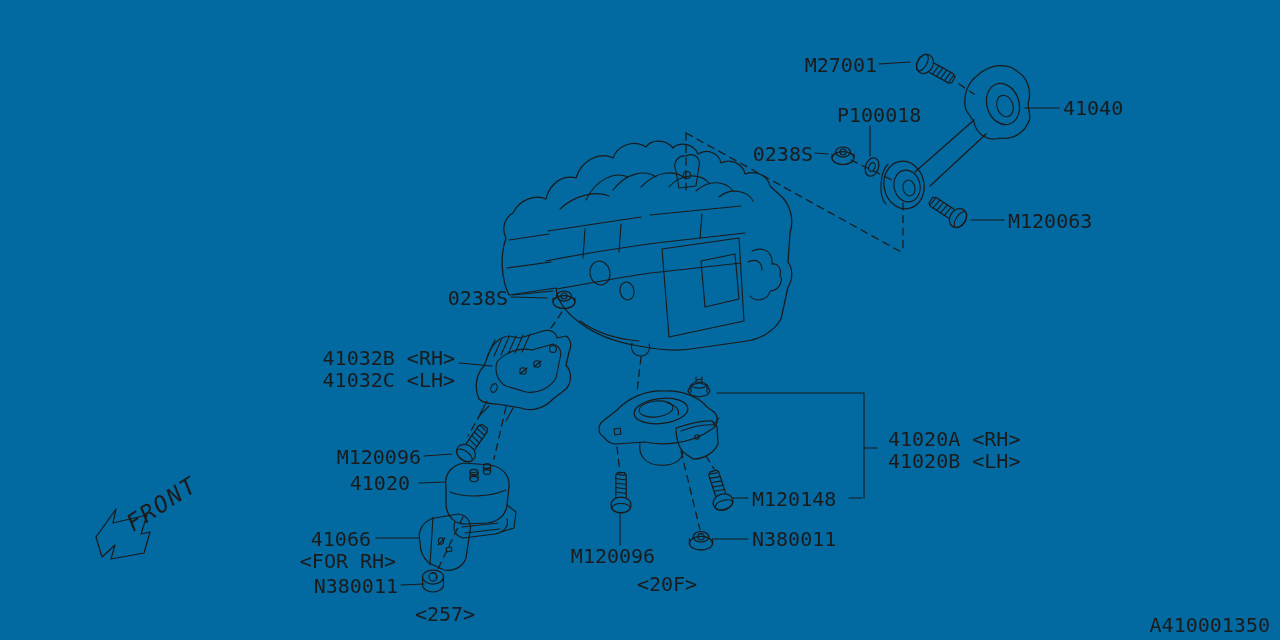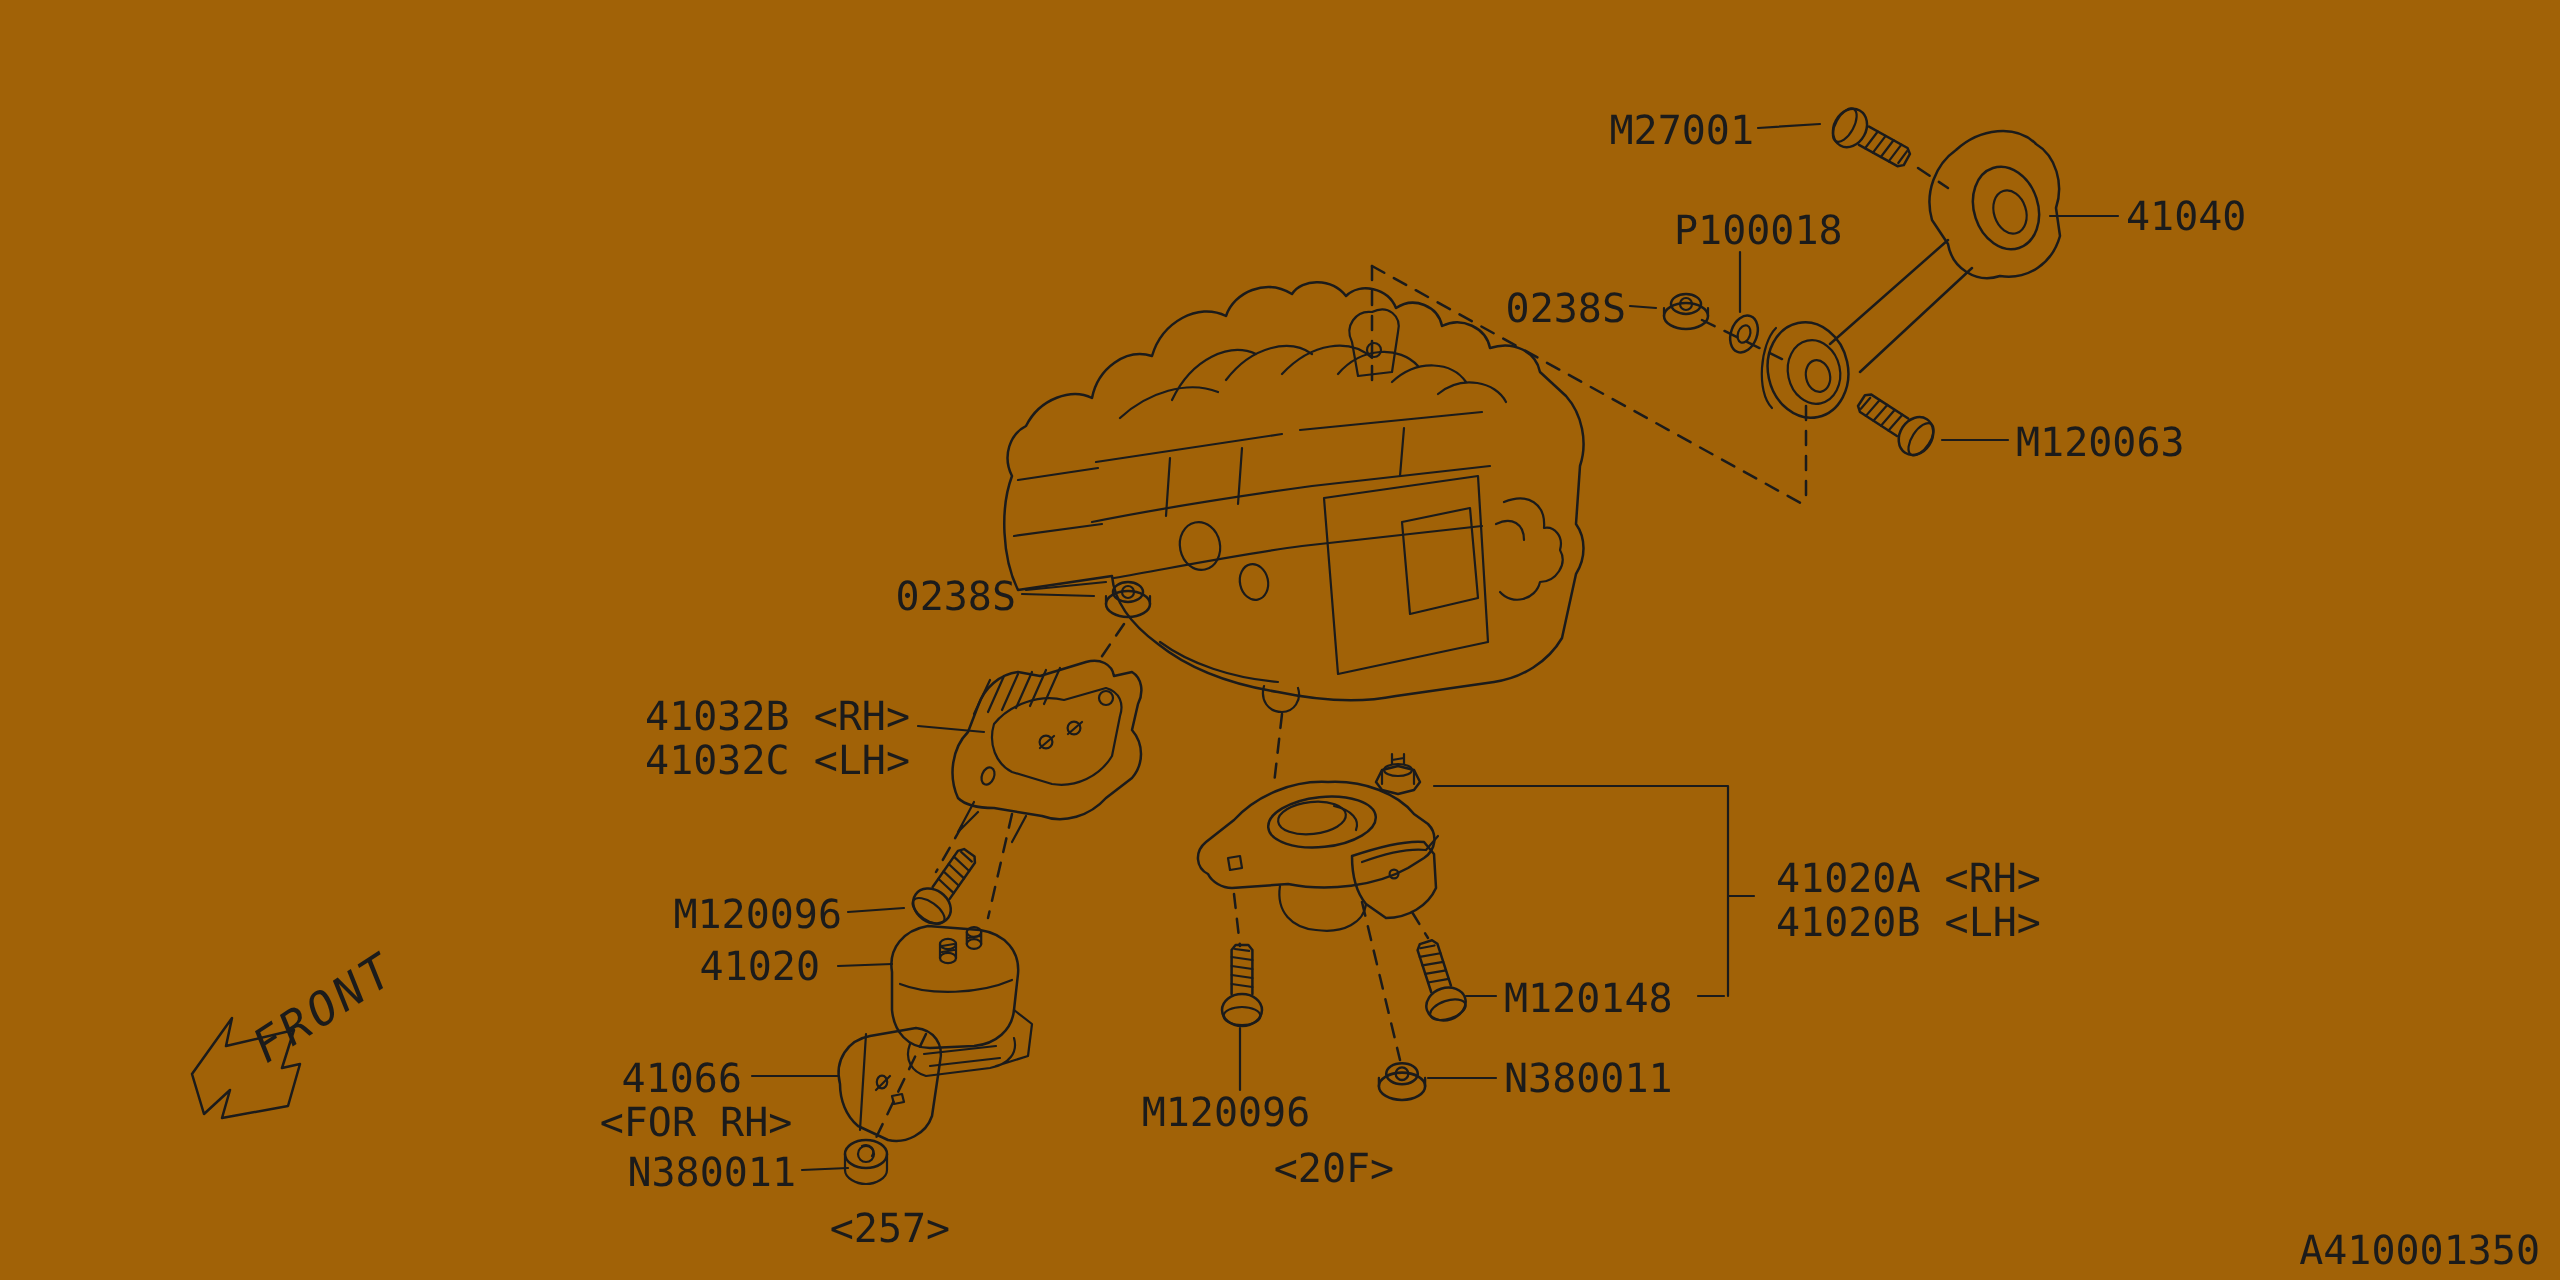--- a/index.html
+++ b/index.html
@@ -1,16 +1,16 @@
 <!DOCTYPE html>
 <html><head>
 <meta charset="utf-8">
 <style>
   html,body{margin:0;padding:0;background:#ffffff;}
-  .stage{position:relative;width:1280px;height:640px;background:#a16207;overflow:hidden;}
+  .stage{position:relative;width:1280px;height:640px;background:#0369a1;overflow:hidden;}
   svg{display:block;}
   .ln{fill:none;stroke:#1b1b1b;stroke-width:1.25;stroke-linecap:round;stroke-linejoin:round;}
   .thin{stroke-width:1.1;}
   .dash{stroke-dasharray:7 5.5;}
   .lbl{font-family:"DejaVu Sans Mono","Liberation Mono",monospace;font-size:20px;fill:#1b1b1b;letter-spacing:0px;}
   .lbl-front{font-family:"DejaVu Sans Mono","Liberation Mono",monospace;font-style:italic;font-size:23px;fill:#1b1b1b;letter-spacing:2px;}
 </style>
 </head>
 <body>
 

